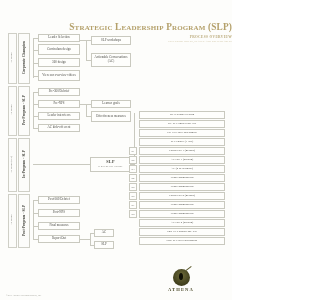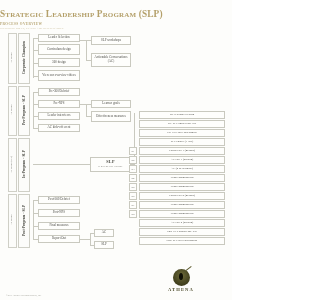--- a/index.html
+++ b/index.html
@@ -10,21 +10,21 @@
     color:#3b3b38;
     position:relative;
   }
   .page{
     position:absolute;inset:0;
     background:#fdfdfb;
     padding:0;
   }
 
   
-  .header{padding-top:9px;text-align:left;}
+  .header{padding-top:22px;text-align:right;}
   .title{
     font-family:"Liberation Serif", serif;
     font-size:9.3px;
     letter-spacing:.15px;
     color:#b4a06a;
     font-variant:small-caps;
     font-weight:bold;
     white-space:nowrap;
   }
   .subtitle{

